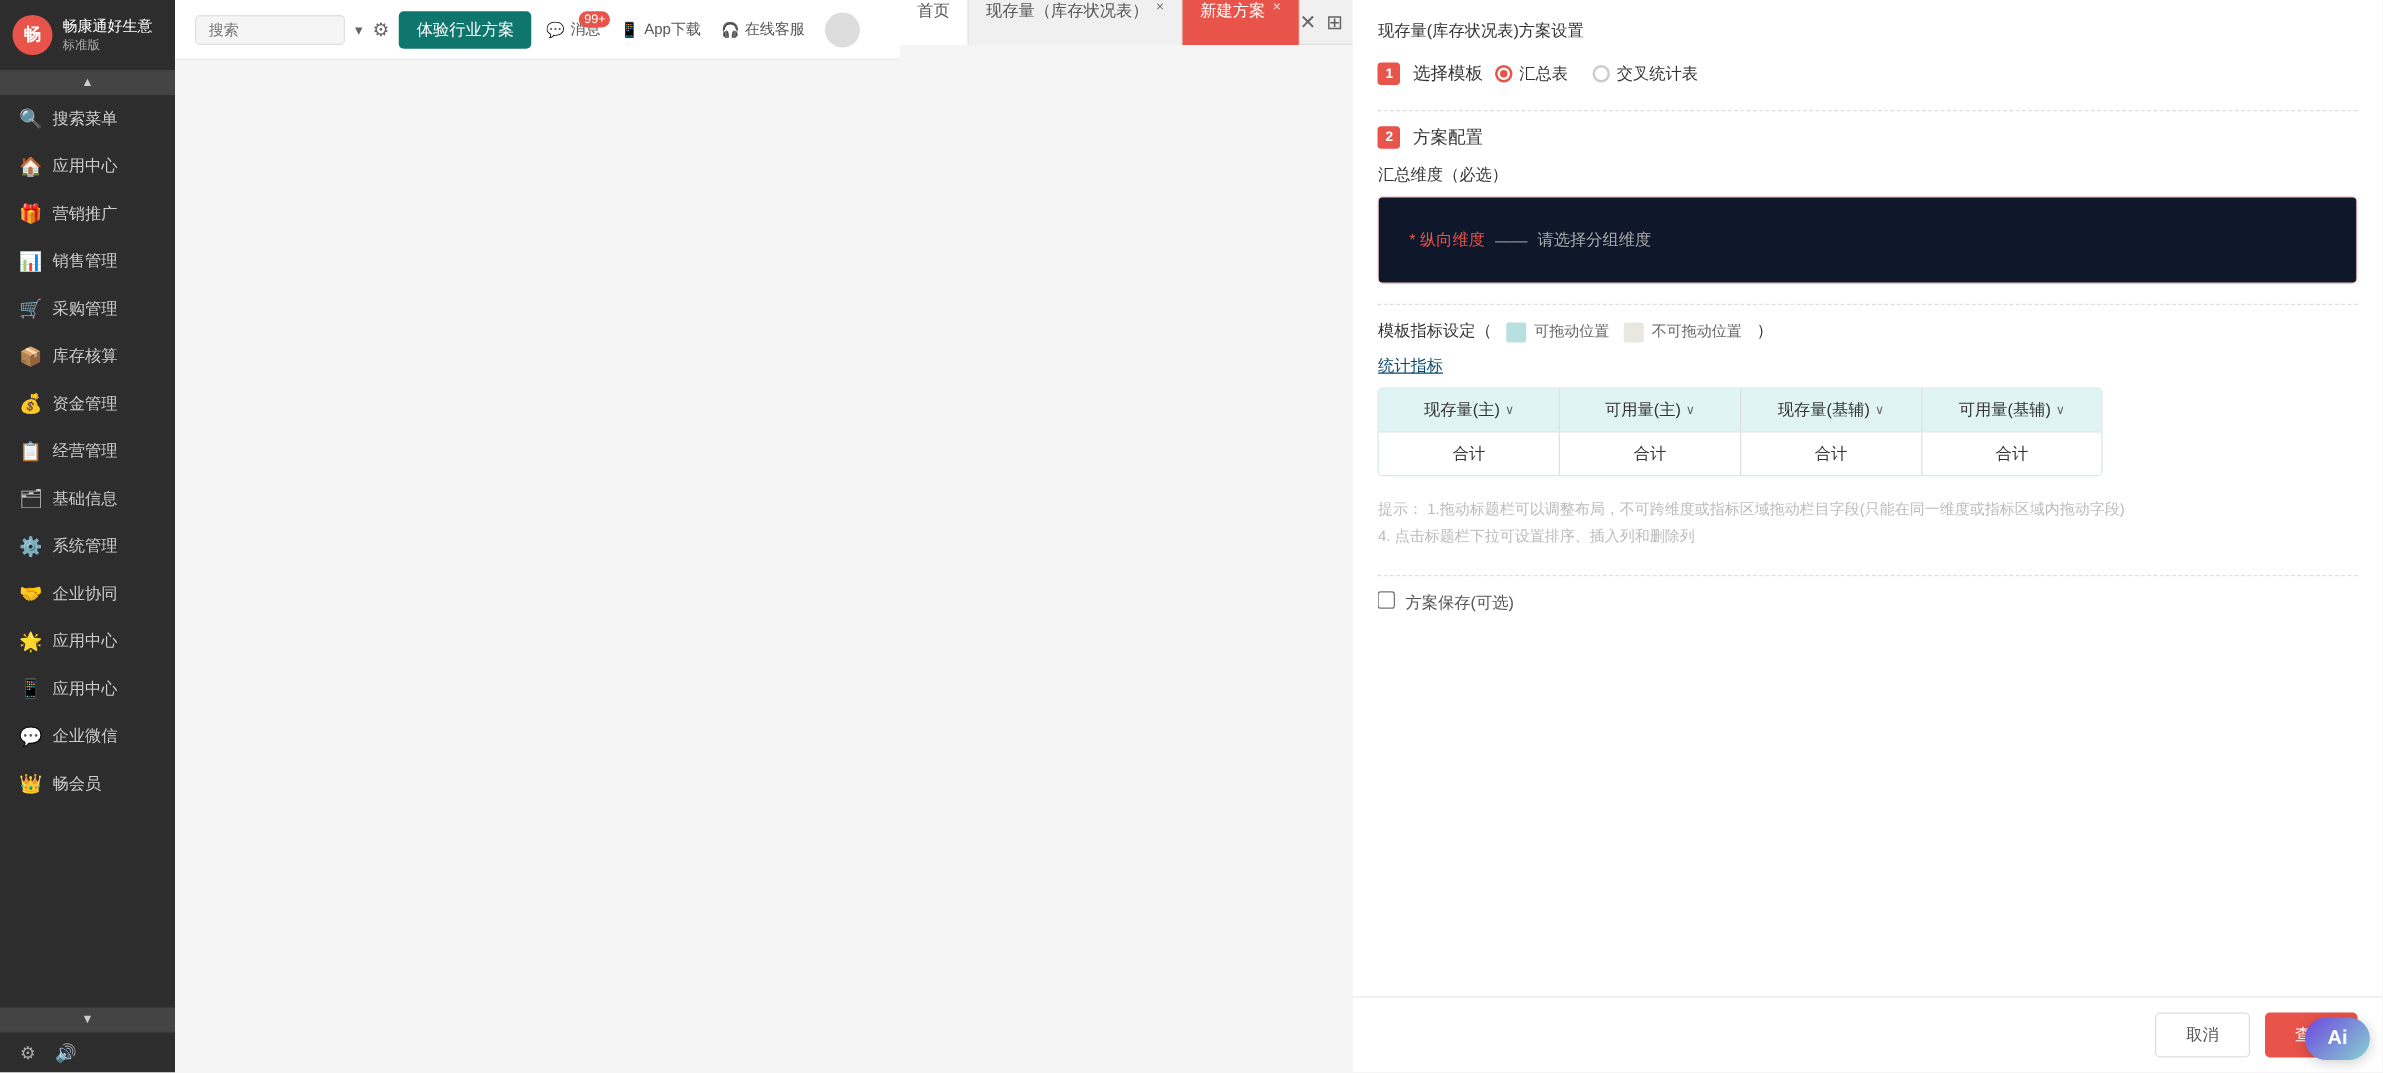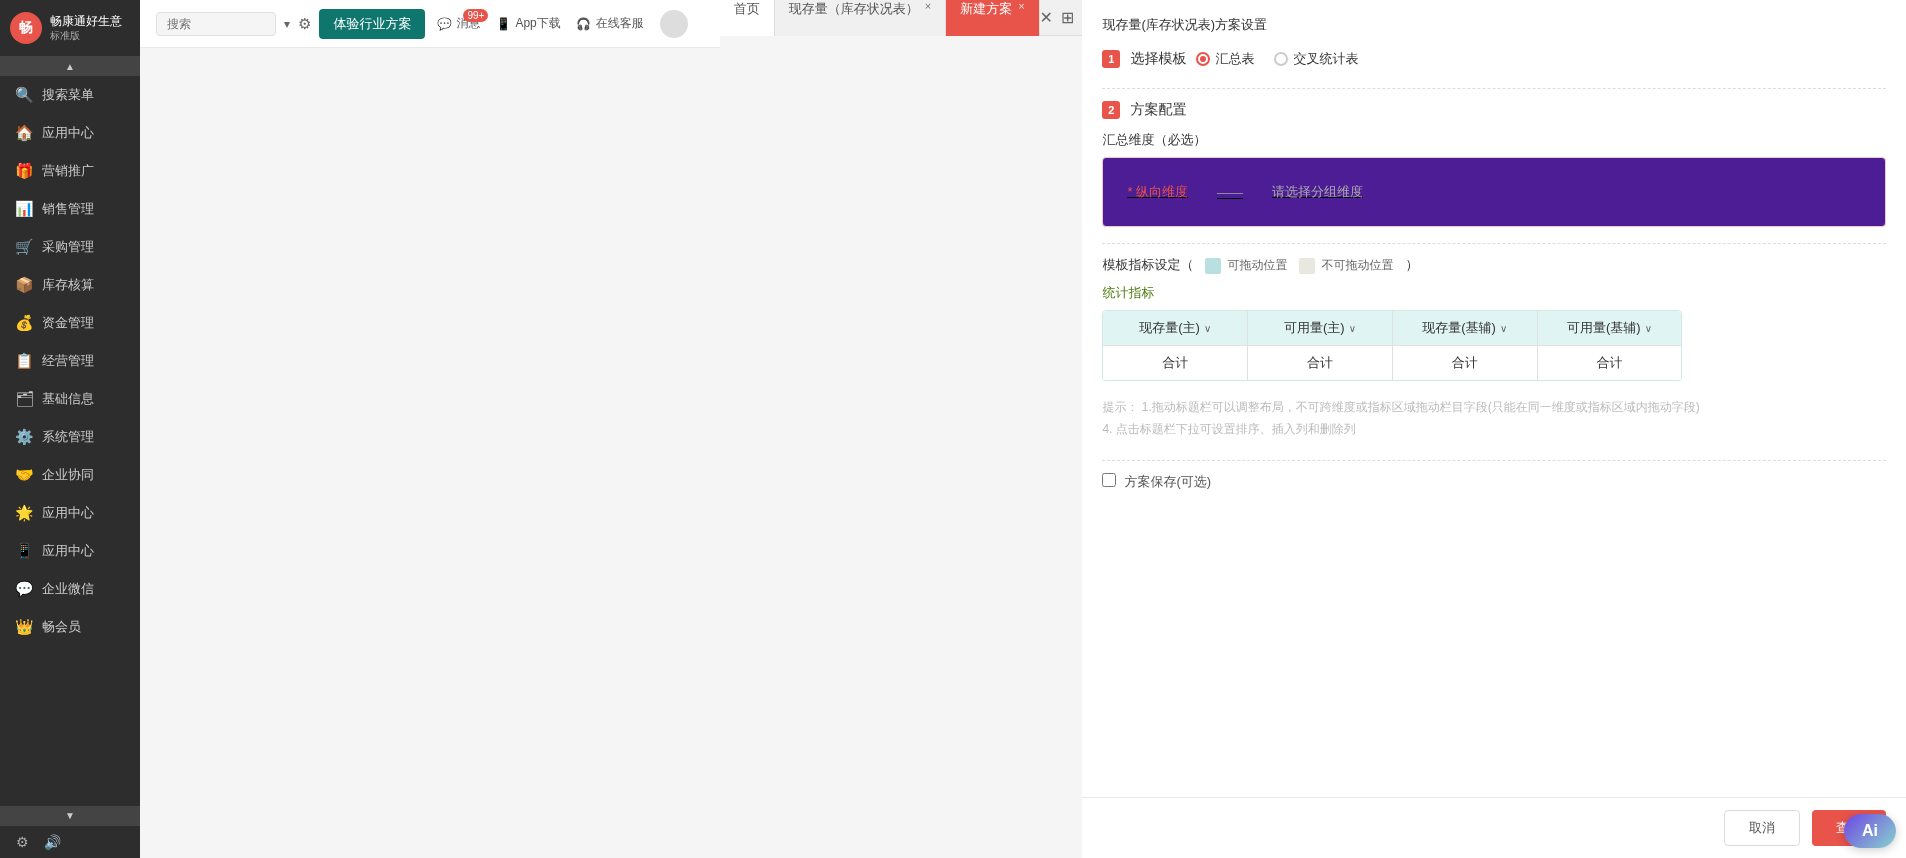--- a/index.html
+++ b/index.html
@@ -177,46 +177,45 @@
       content: ''; width: 6px; height: 6px; border-radius: 50%; background: #e8534a;
     }
     .radio-label { font-size: 13px; color: #333; }
 
     
     .divider { border: none; border-top: 1px dashed #ddd; margin: 12px 0; }
 
     
     .dimension-label { font-size: 13px; color: #333; margin-bottom: 8px; }
     .dimension-box {
-      background: #4c1d95;
+      background: #0f172a;
       border: 1px solid #f5c6c6;
       border-radius: 4px;
       padding: 20px 24px;
       display: flex;
       align-items: center;
-      gap: 29px;
+      gap: 8px;
       min-height: 70px;
-      text-decoration: underline;
     }
     .dimension-required { color: #e8534a; font-size: 13px; }
     .dimension-dash { color: #999; font-size: 13px; }
     .dimension-placeholder { font-size: 13px; color: #aaa; }
 
     
     .indicators-label { font-size: 13px; color: #333; margin-bottom: 10px; display: flex; align-items: center; gap: 12px; }
     .indicator-legend { display: flex; align-items: flex-end; gap: 6px; }
     .legend-box {
       width: 16px; height: 16px; border-radius: 2px;
     }
     .legend-draggable { background: #b8e0e0; }
     .legend-fixed { background: #e8e8e0; }
     .legend-text { font-size: 12px; color: #666; }
 
     
-    .stats-title { color: #4d7c0f; font-size: 13px; margin-bottom: 8px; font-weight: 500; }
+    .stats-title { color: #0c4a6e; font-size: 13px; margin-bottom: 8px; font-weight: 500; text-decoration: underline; }
     .stats-table {
       border: 1px solid #d4e8e8;
       border-radius: 4px;
       overflow: hidden;
       width: 580px;
     }
     .stats-header-row {
       display: flex;
       background: #e0f4f4;
     }

